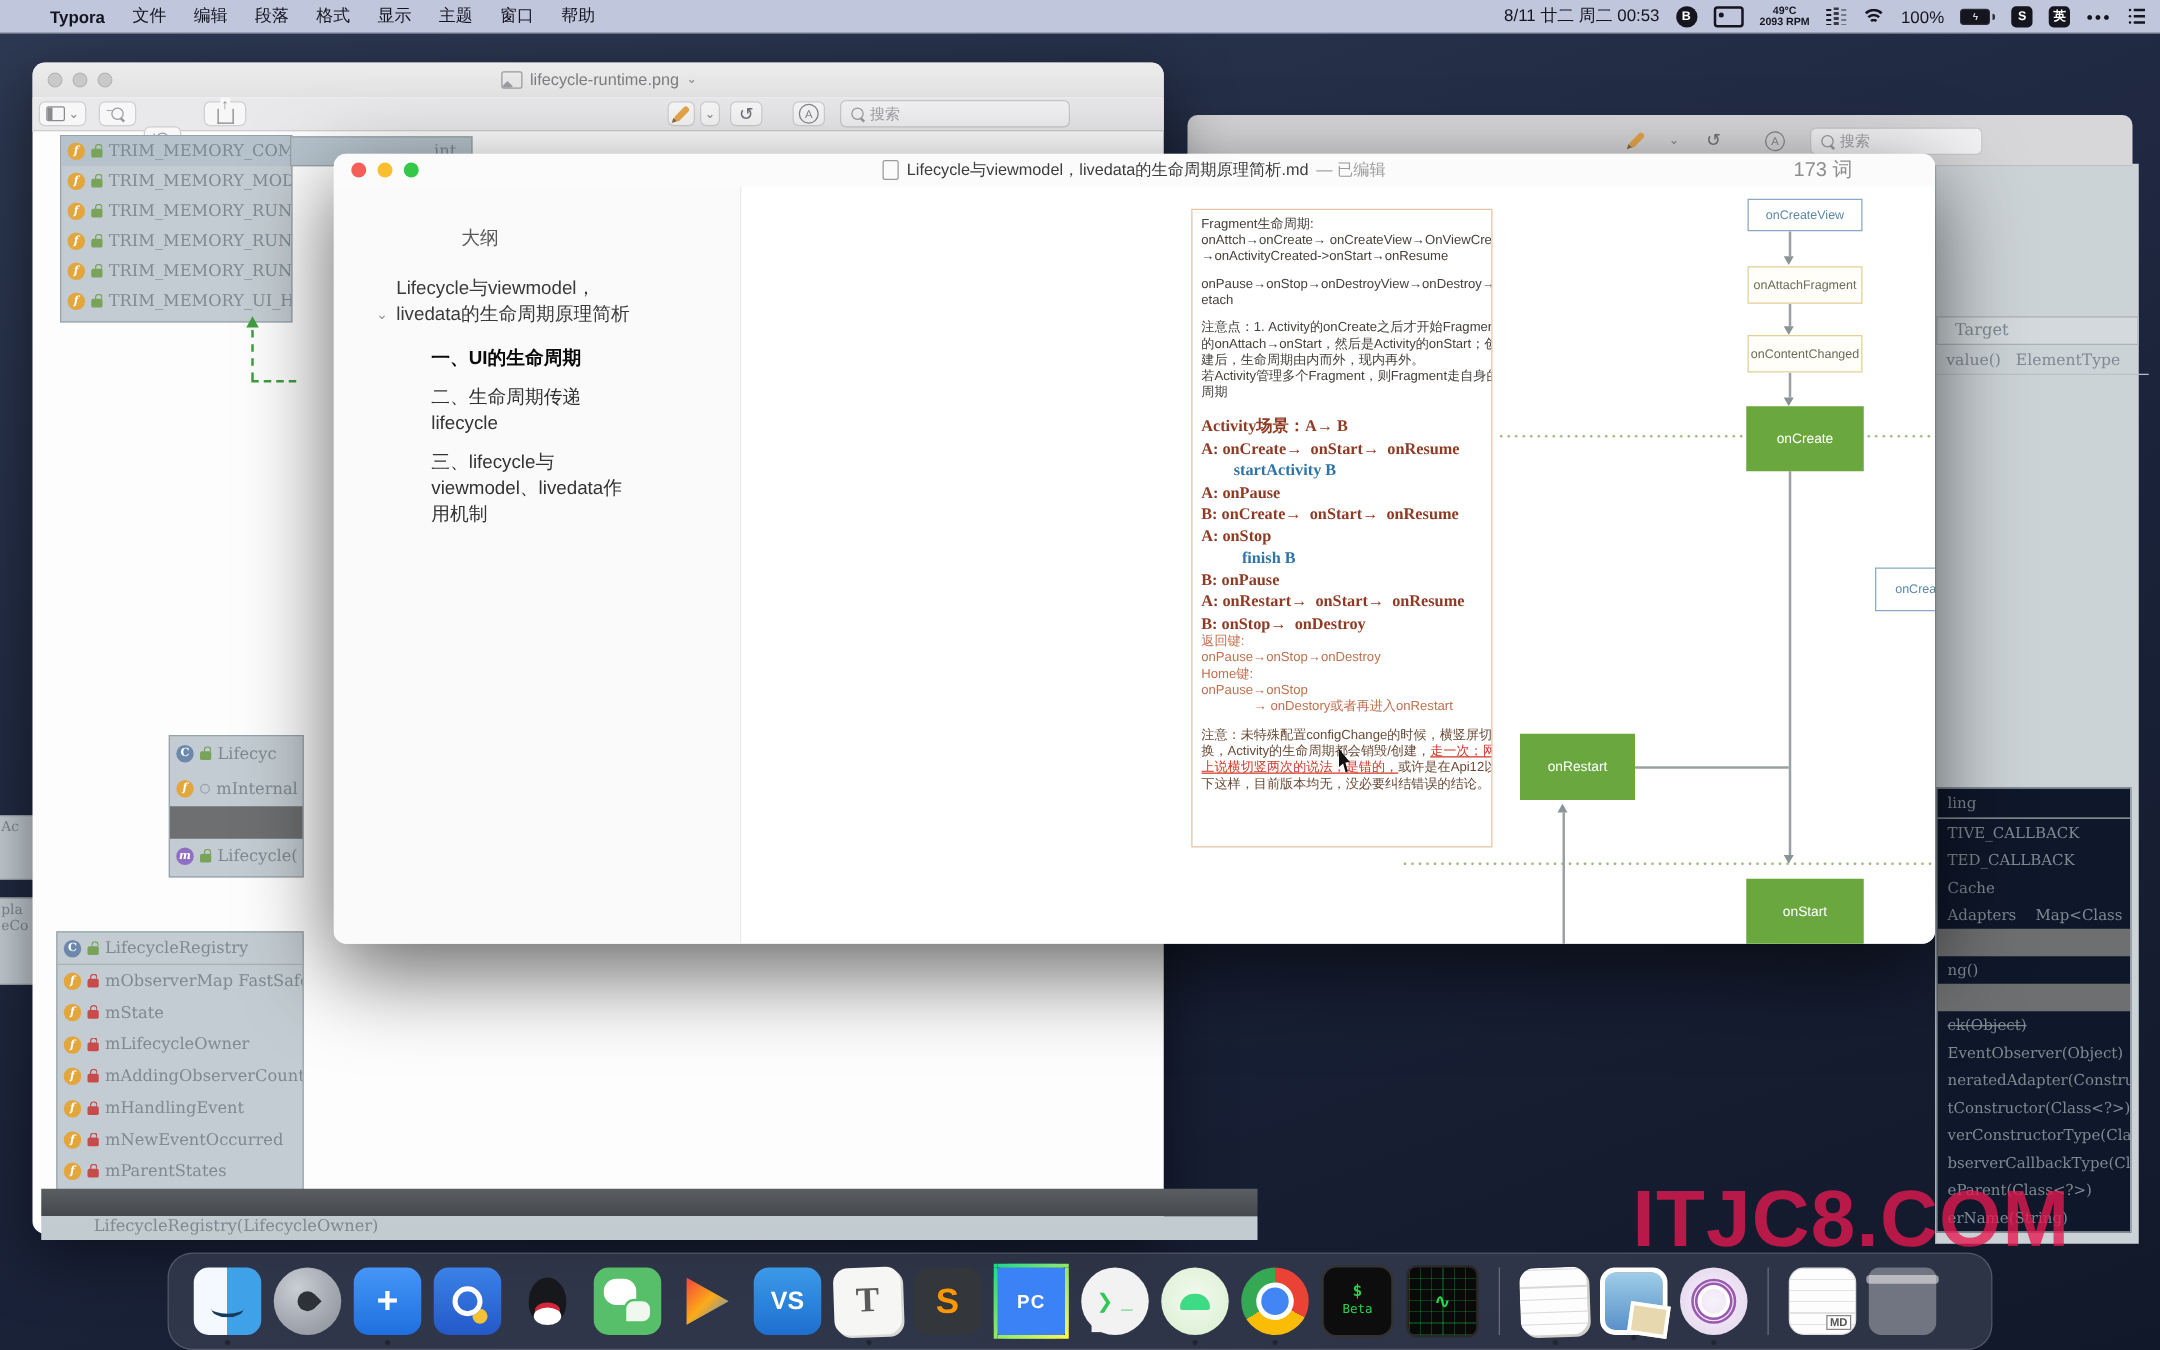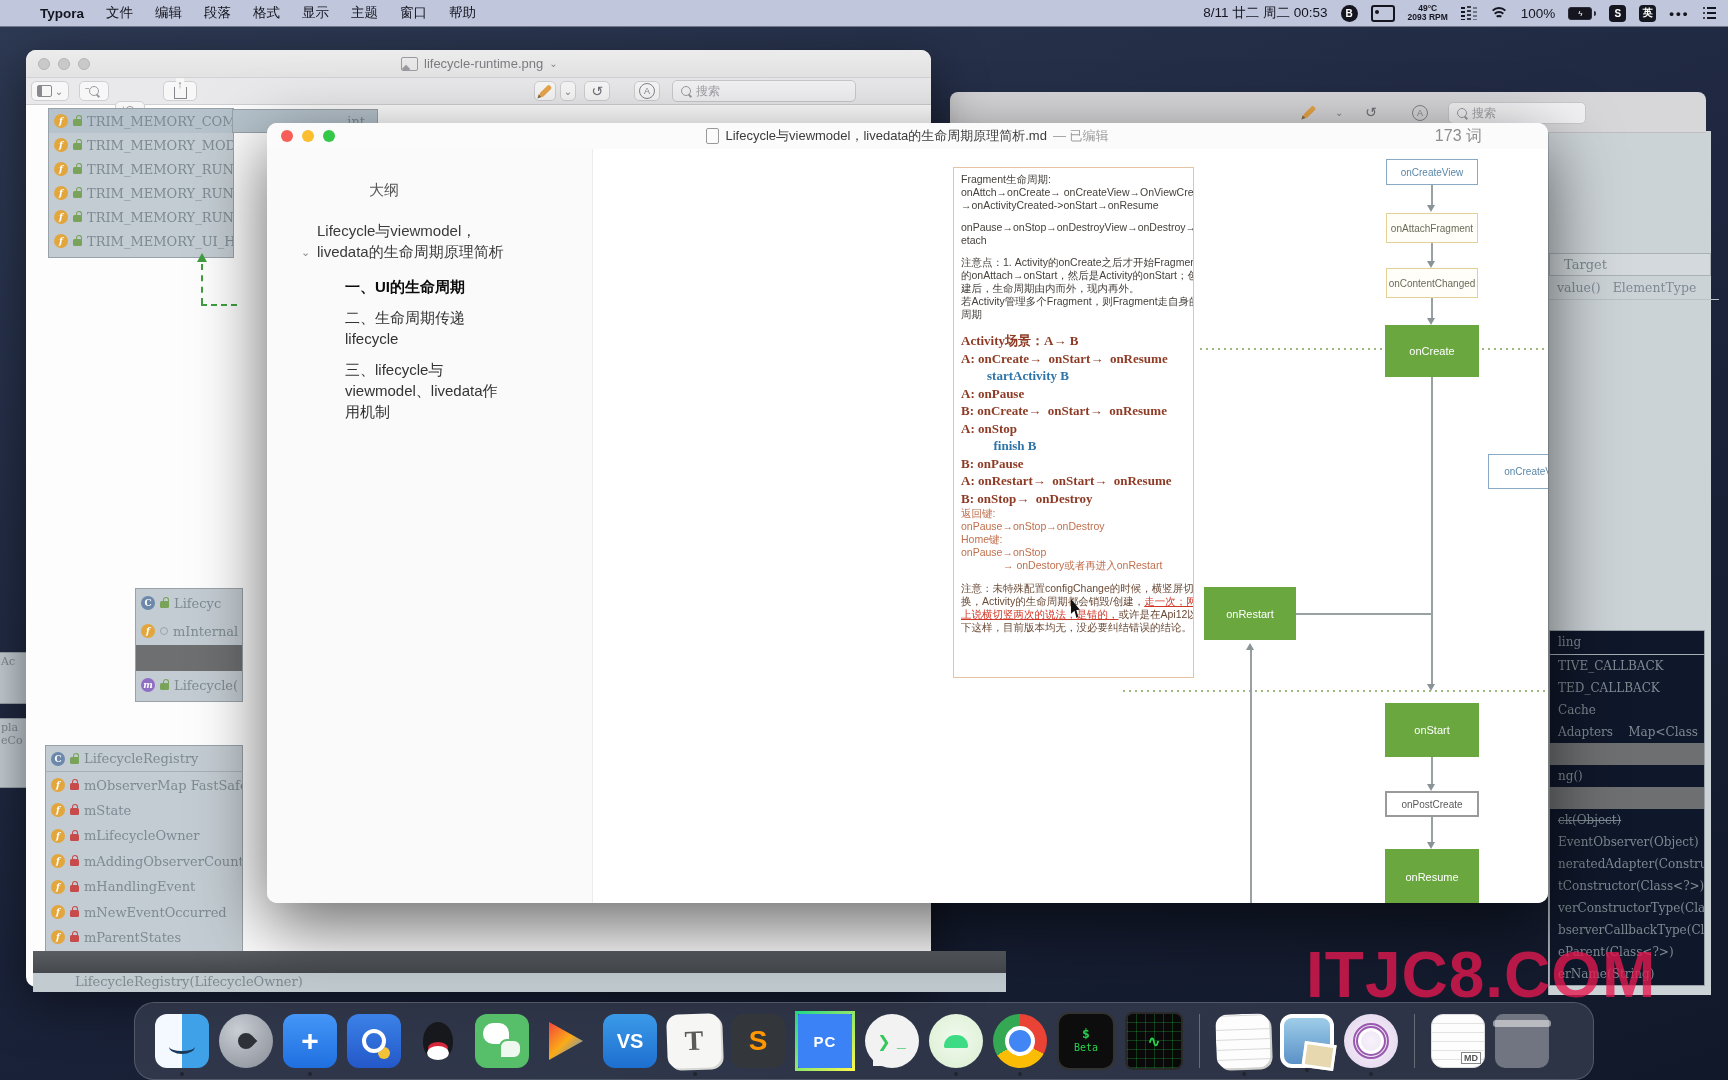--- a/index.html
+++ b/index.html
@@ -127,21 +127,21 @@
   #ind-tri{left:197px;top:253px;width:0;height:0;z-index:4;border-left:5px solid transparent;
     border-right:5px solid transparent;border-bottom:9px solid #3f9e3f;}
   #ind-v{left:201px;top:264px;height:40px;border-left:2px dashed #3f9e3f;z-index:4;}
   #ind-h{left:201px;top:304px;width:36px;border-top:2px dashed #3f9e3f;z-index:4;}
   #bottom-bar{left:33px;top:951px;width:973px;height:22px;z-index:4;
     background:linear-gradient(#5a5e63,#45484c);}
   #bottom-row{left:33px;top:973px;width:973px;height:19px;z-index:4;background:#c2cbd0;
     font-family:"DejaVu Serif","Liberation Serif",serif;font-size:13px;color:#7e8a92;
     line-height:18px;padding-left:42px;box-sizing:border-box;}
   
-  #typora{left:267px;top:123px;width:1281px;height:780px;background:#fff;border-radius:10px;
+  #typora{left:267px;top:123px;width:1281px;height:632px;background:#fff;border-radius:10px;
     box-shadow:0 22px 70px rgba(0,0,0,.6);z-index:5;overflow:hidden;}
   #ty-title{position:absolute;left:0;top:0;width:100%;height:26px;background:#fbfbfb;z-index:3;
     display:flex;align-items:center;}
   #ty-title .tls{display:flex;gap:9px;padding-left:14px;}
   .tl.red{background:#f65f57;} .tl.yel{background:#fbbe2e;} .tl.grn{background:#35c748;}
   #ty-doctitle{position:absolute;left:0;right:0;top:0;height:26px;display:flex;align-items:center;
     justify-content:center;gap:6px;font-size:13px;color:#3c3c3c;}
   #ty-doctitle .edited{color:#9c9c9c;}
   .docico{width:11px;height:14px;border:1.5px solid #9a9a9a;border-radius:2px;}
   #ty-wordcount{position:absolute;right:66px;top:0;height:26px;display:flex;align-items:center;
@@ -162,21 +162,21 @@
   .nline.b{font-family:"Liberation Serif","DejaVu Serif",serif;font-weight:bold;font-size:13px;line-height:17.5px;}
   .c1{color:#46413c;} 
   .c2{color:#8e3b25;}
   .c3{color:#2f74a8;}
   .c4{color:#c0704e;}
   .c5{color:#6a4a36;}
   .c6{color:#d03826;text-decoration:underline;}
   
   #flow{position:absolute;left:0;top:0;width:100%;height:100%;}
   .fn{position:absolute;display:flex;align-items:center;justify-content:center;text-align:left;
-    box-sizing:border-box;background:#fff;}
+    box-sizing:border-box;background:#fff;margin-left:12px;}
   .k-gfill{background:#6aa83f;color:#fff;font-size:11px;border:none;}
   .k-yline{border:1px solid #e2d096;color:#6b6b5a;font-size:10px;background:#fffef8;}
   .k-bline{border:1px solid #89a9c4;color:#5b87a8;font-size:10px;}
   .k-grayline{border:2px solid #9a9a9a;color:#5a5a5a;font-size:10px;}
   .vl,.hl{position:absolute;}
   .vl{width:1.5px;} .hl{height:1.5px;}
   .lc-g{background:#9aa1a3;}
   .ah{position:absolute;width:0;height:0;border-left:4.5px solid transparent;border-right:4.5px solid transparent;}
   .ah.d{border-top:7px solid;} .ah.u{border-bottom:7px solid;}
   .ah.cg{border-top-color:#8a9396;border-bottom-color:#8a9396;}

